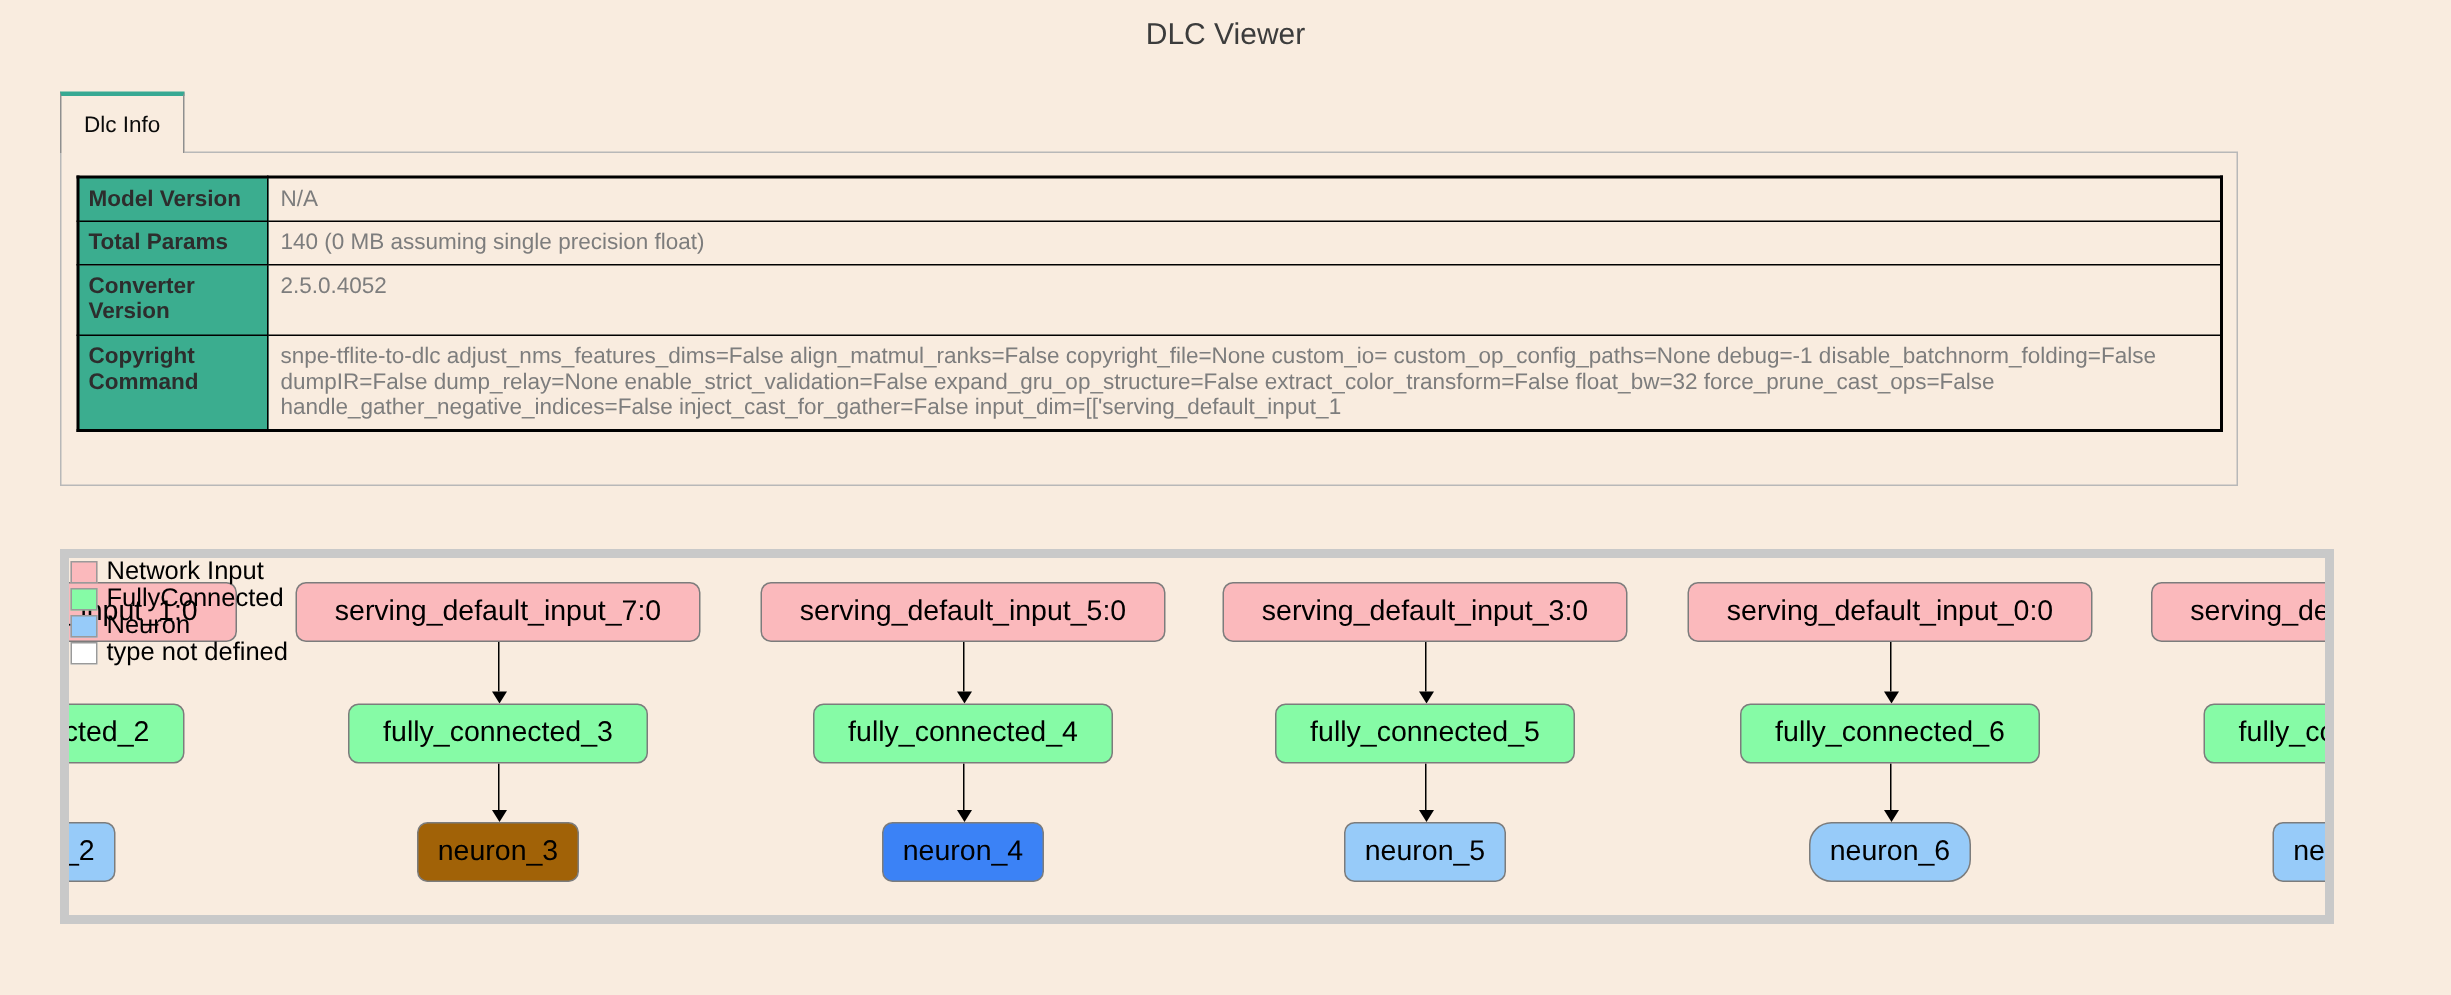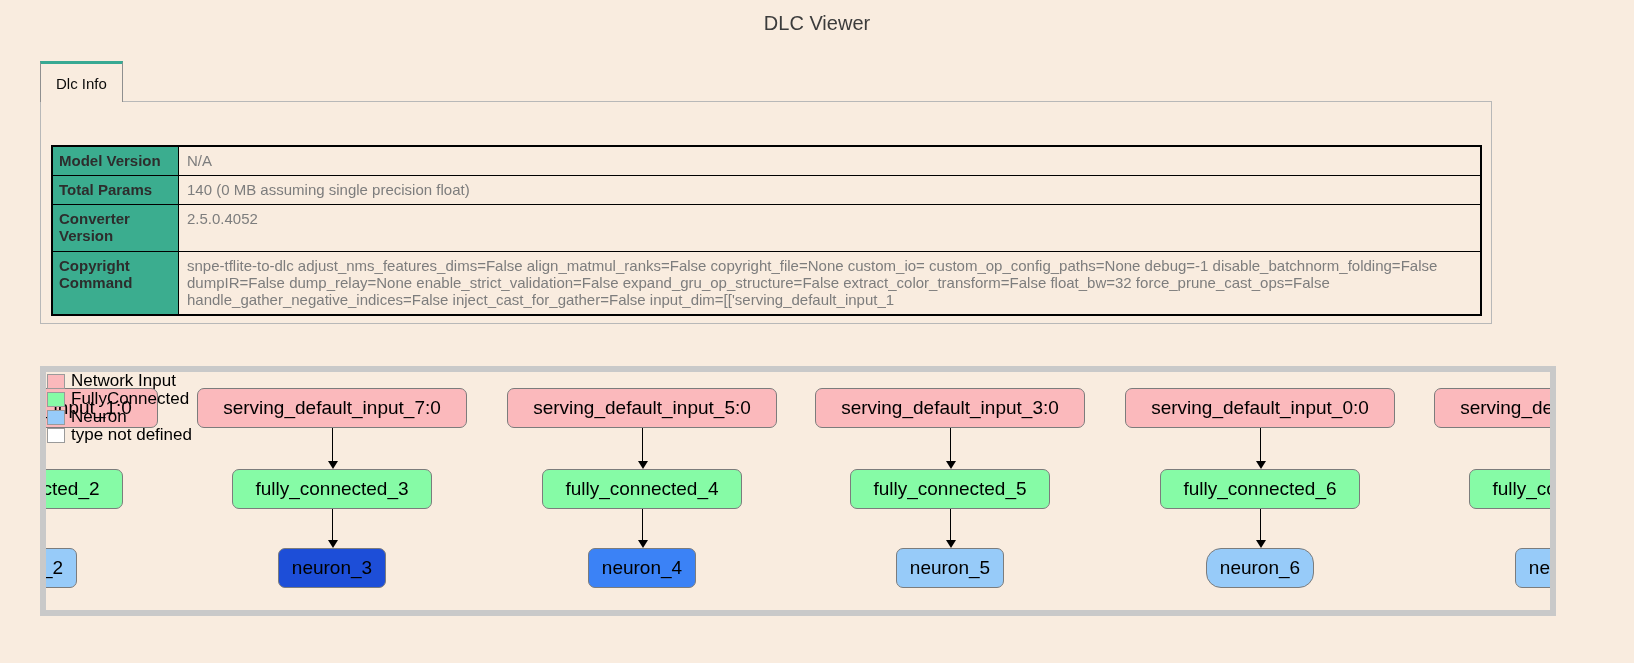--- a/index.html
+++ b/index.html
@@ -7,21 +7,21 @@
   .page-title{width:100%;text-align:center;padding-top:12px;font-size:20px;color:#3c3c3c;}
   
   .tabbar{display:flex;align-items:stretch;margin:26px 0 0 40px;position:relative;z-index:2;height:40px;}
   .tab{font-size:15px;display:flex;align-items:center;cursor:pointer;box-sizing:border-box;}
   .tab.active{background:#f9ecdf;border:1px solid #8f8f8f;border-bottom:none;
     border-top:3px solid #38a993;padding:0 15px;color:#0b0b0b;margin-bottom:-1px;}
   .tab.inactive{padding:0 18px;color:#9b9b9b;border-bottom:1px solid #a8a8a8;}
   
   .panel{margin-left:40px;width:1452px;height:223px;box-sizing:border-box;
     border:1px solid #b8b8b8;padding:15px 10px 10px 10px;position:relative;z-index:1;}
-  table.info{border-collapse:collapse;width:1431px;border:2px solid #000;table-layout:fixed;margin-top:28px;}
+  table.info{border-collapse:collapse;width:1431px;border:2px solid #000;table-layout:fixed;}
   table.info th{width:113px;background:#3bad8f;color:#2d2d2d;text-align:left;vertical-align:top;
     font-size:15px;padding:5px 6px;border:1px solid #000;font-weight:bold;}
   table.info td{color:#7d7d7d;font-size:15px;padding:5px 8px;border:1px solid #000;
     vertical-align:top;line-height:17px;word-wrap:break-word;}
   table.info tr.r1 td,table.info tr.r1 th{height:18px;}
   table.info tr.r4 td,table.info tr.r4 th{height:36px;}
   table.info tr.r5 td,table.info tr.r5 th{height:52px;}
   
   .graph{margin:42px 0 0 40px;width:1516px;height:250px;box-sizing:border-box;
     border:6px solid #c9c9c9;position:relative;overflow:hidden;background:#f9ecdf;}
@@ -86,21 +86,21 @@
       <span class="swatch" style="background: rgb(255, 255, 255);"></span>
       <span class="legend-label">type not defined</span>
     </div>
   </div>
   <div id="nodes-layer">
       <div class="node" style="left: -158px; top: 16px; width: 270px; background: rgb(251, 185, 188);">serving_default_input_1:0</div>
       <div class="node" style="left: -123px; top: 97px; width: 200px; background: rgb(134, 251, 166);">fully_connected_2</div>
       <div class="node" style="left: -77px; top: 176px; width: 108px; background: rgb(151, 203, 249);">neuron_2</div>
       <div class="node" style="left: 151px; top: 16px; width: 270px; background: rgb(251, 185, 188);">serving_default_input_7:0</div>
       <div class="node" style="left: 186px; top: 97px; width: 200px; background: rgb(134, 251, 166);">fully_connected_3</div>
-      <div class="node" style="left: 232px; top: 176px; width: 108px; background: #1d4ed8;">neuron_3</div>
+      <div class="node" style="left: 232px; top: 176px; width: 108px; background: #a16207;">neuron_3</div>
       <div class="edge-line" style="left: 286px; top: 56px; height: 33px;"></div>
       <div class="edge-head" style="left: 281.5px; top: 89px;"></div>
       <div class="edge-line" style="left: 286px; top: 137px; height: 31px;"></div>
       <div class="edge-head" style="left: 281.5px; top: 168px;"></div>
       <div class="node" style="left: 461px; top: 16px; width: 270px; background: rgb(251, 185, 188);">serving_default_input_5:0</div>
       <div class="node" style="left: 496px; top: 97px; width: 200px; background: rgb(134, 251, 166);">fully_connected_4</div>
       <div class="node" style="left: 542px; top: 176px; width: 108px; background: #3b82f6;">neuron_4</div>
       <div class="edge-line" style="left: 596px; top: 56px; height: 33px;"></div>
       <div class="edge-head" style="left: 591.5px; top: 89px;"></div>
       <div class="edge-line" style="left: 596px; top: 137px; height: 31px;"></div>

